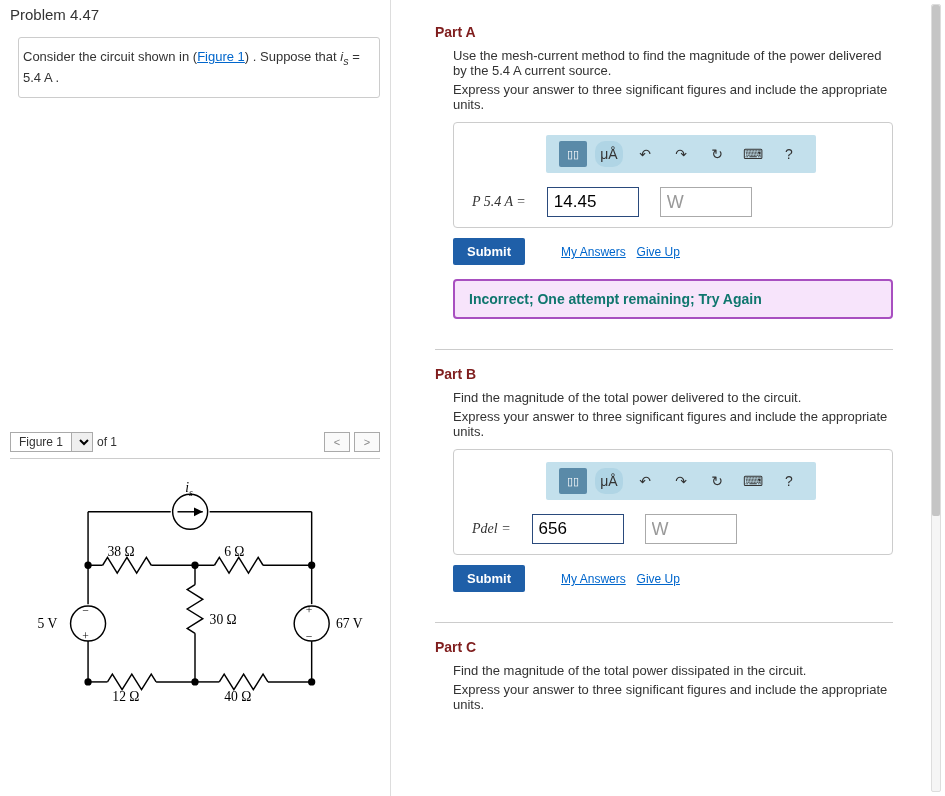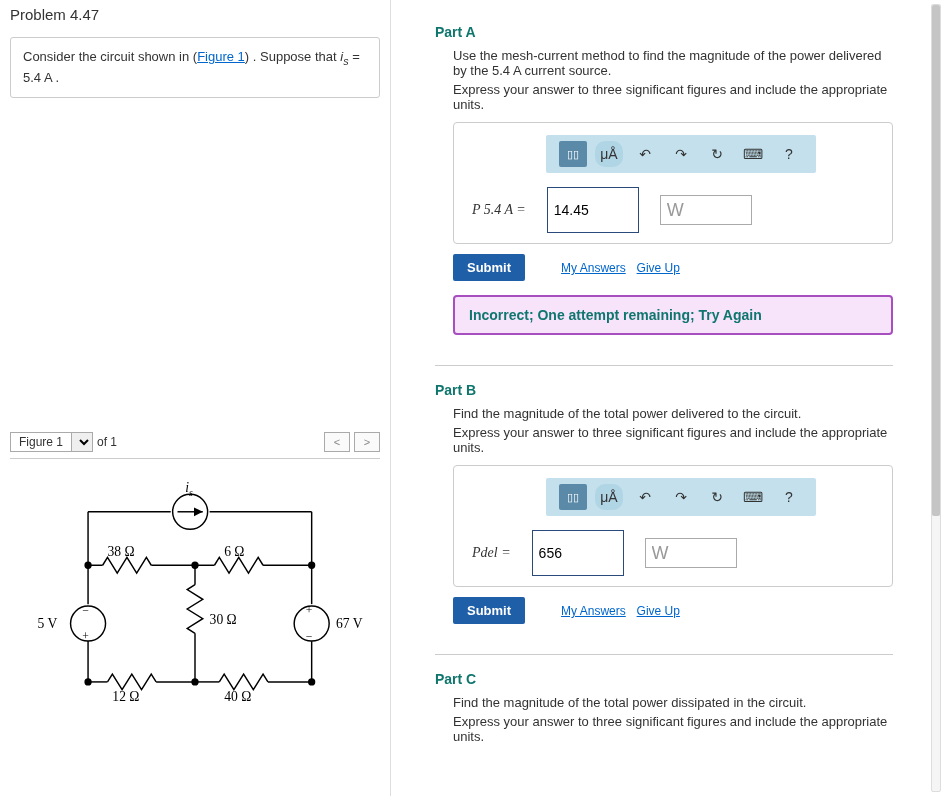--- a/index.html
+++ b/index.html
@@ -15,24 +15,24 @@
     position: relative;
   }
   .container { display: flex; height: 100%; }
   .left-pane { width: 420px; border-right: 1px solid #ddd; display:flex; flex-direction:column;}
   .right-wrap { flex:1; position:relative; padding-right:18px;}
   .right-pane { flex: 1; padding: 20px 34px 10px 44px; overflow-y: auto; height:100%;}
   .vscroll-track{ position:absolute; right:4px; top:4px; bottom:4px; width:10px; background:#f5f5f5; border:1px solid #ddd; border-radius:2px;}
   .vscroll-thumb{ position:absolute; left:0; right:0; top:0; height:65%; background:#c5c5c5; border-radius:2px;}
   .problem-header { padding: 6px 10px; font-size: 15px; color:#333;}
   .problem-box {
-    margin: 8px 10px 4px 10px;
+    margin: 8px 10px 4px 18px;
     border: 1px solid #ccc;
     border-radius: 3px;
-    padding: 10px 12px;
+    padding: 10px 4px;
     font-size: 13px;
     line-height: 1.4;
   }
   .problem-box a { color: #0066cc; text-decoration: underline; }
   .sub { font-style: italic; }
   .figure-bar {
     margin: 0 10px;
     display: flex;
     align-items: center;
     gap: 0;
@@ -54,21 +54,21 @@
     background: #fafafa;
     display: inline-flex; align-items:center; justify-content:center;
     font-size: 11px; color:#888;
   }
   .circuit {
     margin: 6px 10px 0 10px;
     border-top: 1px solid #ccc;
     padding: 20px 10px 10px 10px;
   }
   .circuit svg { width: 100%; height: 260px; }
-  .part-head { font-size: 14px; font-weight: bold; margin: 4px 0 8px 0; color:#0f766e;}
+  .part-head { font-size: 14px; font-weight: bold; margin: 4px 0 8px 0; color:#7f1d1d;}
   .part-body { margin-left: 18px; margin-bottom: 28px; }
   .instr { font-size: 13px; margin-bottom: 4px; }
   .bold { font-weight: normal; }
   .answer-box {
     border: 1px solid #ccc;
     border-radius: 4px;
     padding: 12px 14px 10px 14px;
     margin-top: 10px;
     width: 440px;
   }
@@ -84,22 +84,22 @@
     width: 28px; height: 26px;
     display:inline-flex; align-items:center; justify-content:center;
     font-size: 14px; color:#333;
   }
   .tool.bg { background:#5a8aa8; color:#fff; border-radius:2px; font-size:11px;}
   .tool.mu { background:#b0d5e5; border-radius:10px;}
   .answer-row { display:flex; align-items:center; gap:21px; margin-top:14px; margin-left:4px;}
   .varlabel { font-style: italic; font-family: 'Times New Roman', serif; font-size:14px;}
   .ansinput {
     border: 1px solid #2a4a7c;
-    height: 46px; width: 92px;
-    font-size: 14px; padding: 2px 6px;
+    height: 30px; width: 92px;
+    font-size: 17px; padding: 2px 6px;
     font-family: Arial;
   }
   .unitinput {
     border: 1px solid #aaa;
     height: 30px; width: 92px;
     font-size: 18px; padding: 2px 6px;
     color: #999;
   }
   .submit-row { display:flex; align-items:center; gap:36px; margin-top:10px;}
   .submit-btn {

